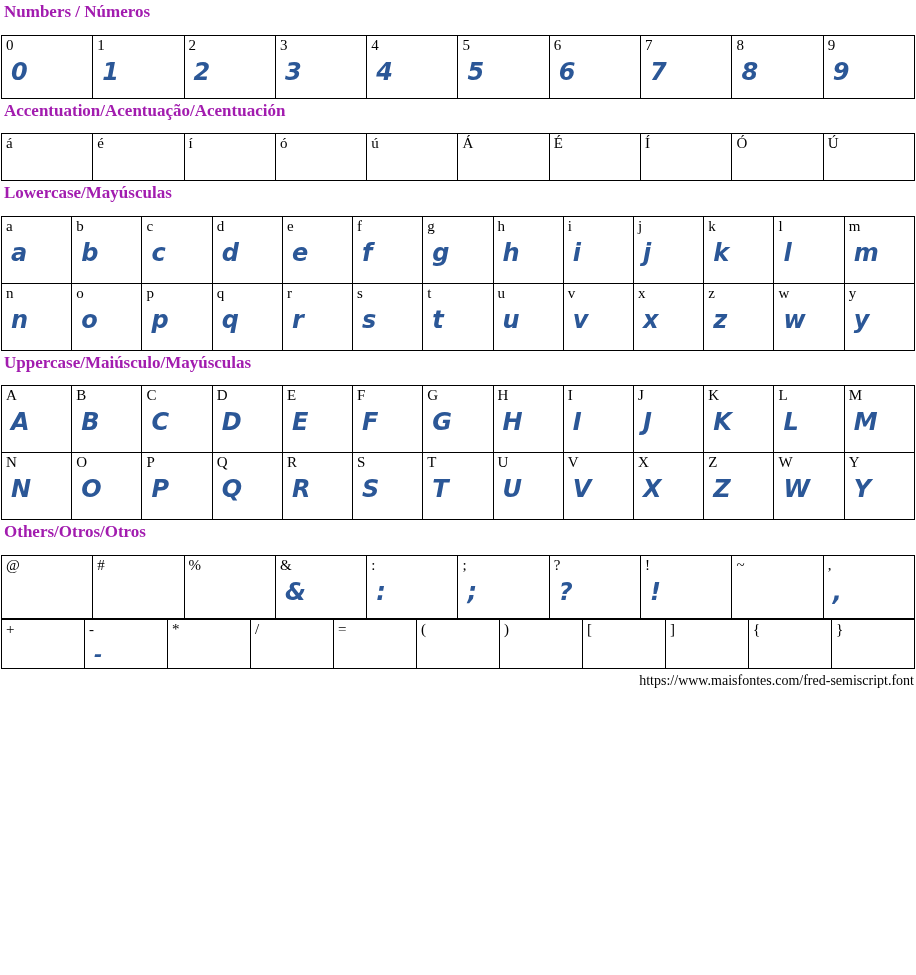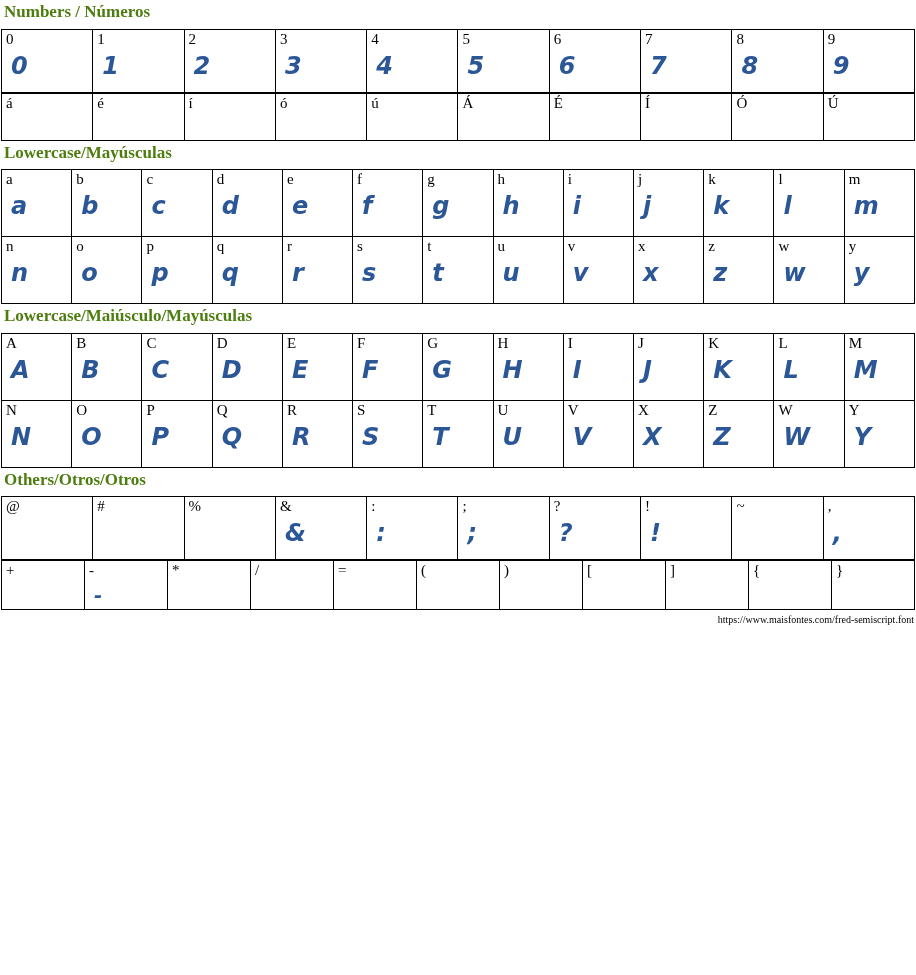--- a/index.html
+++ b/index.html
@@ -17,23 +17,23 @@
   }
   .page {
     width: 916px;
     box-sizing: border-box;
   }
   .section-title {
     font-family: "Liberation Serif", serif;
     font-weight: bold;
     font-size: 17px;
     line-height: 1.15;
-    padding: 2px 0 7px 4px;
+    padding: 2px 0 13px 4px;
     margin: 0;
-    color: #4d7c0f;
+    color: #a21caf;
   }
   table.grid {
     border-collapse: collapse;
     table-layout: fixed;
     width: 914px;
     margin: 0 0 0 1px;
   }
   table.grid td {
     border: 1px solid #000000;
     vertical-align: top;
@@ -64,21 +64,21 @@
   .r-num td { height: 62px; }
   .r-acc td { height: 46px; }
   .r-low td { height: 66px; }
   .r-upp td { height: 66px; }
   .r-oth td { height: 62px; }
   .r-oth2 td { height: 48px; }
 
   .footer {
     text-align: right;
     font-family: "Liberation Serif", serif;
-    font-size: 10px;
+    font-size: 14px;
     padding: 4px 2px 0 0;
     color: #000;
   }
   .glyph.small { font-size: 20px; }
 </style>
 </head>
 <body>
 
 <div class="page">
 
@@ -123,20 +123,21 @@
             <span class="glyph">8</span>
           </td>
       <td>
             <span class="label">9</span>
             <span class="glyph">9</span>
           </td>
     </tr>
   </tbody>
     </table>
 
+  <h2 class="section-title">Accentuation/Acentuação/Acentuación</h2>
   <table class="grid">
     <tbody>
         <tr class="r-acc">
       <td>
             <span class="label">á</span>
             <span class="glyph"></span>
           </td>
       <td>
             <span class="label">é</span>
             <span class="glyph"></span>
@@ -284,21 +285,21 @@
             <span class="glyph">w</span>
           </td>
       <td>
             <span class="label">y</span>
             <span class="glyph">y</span>
           </td>
     </tr>
   </tbody>
     </table>
 
-  <h2 class="section-title">Lowercase/Maiúsculo/Mayúsculas</h2>
+  <h2 class="section-title">Uppercase/Maiúsculo/Mayúsculas</h2>
   <table class="grid">
     <tbody>
         <tr class="r-upp">
       <td>
             <span class="label">A</span>
             <span class="glyph">A</span>
           </td>
       <td>
             <span class="label">B</span>
             <span class="glyph">B</span>

